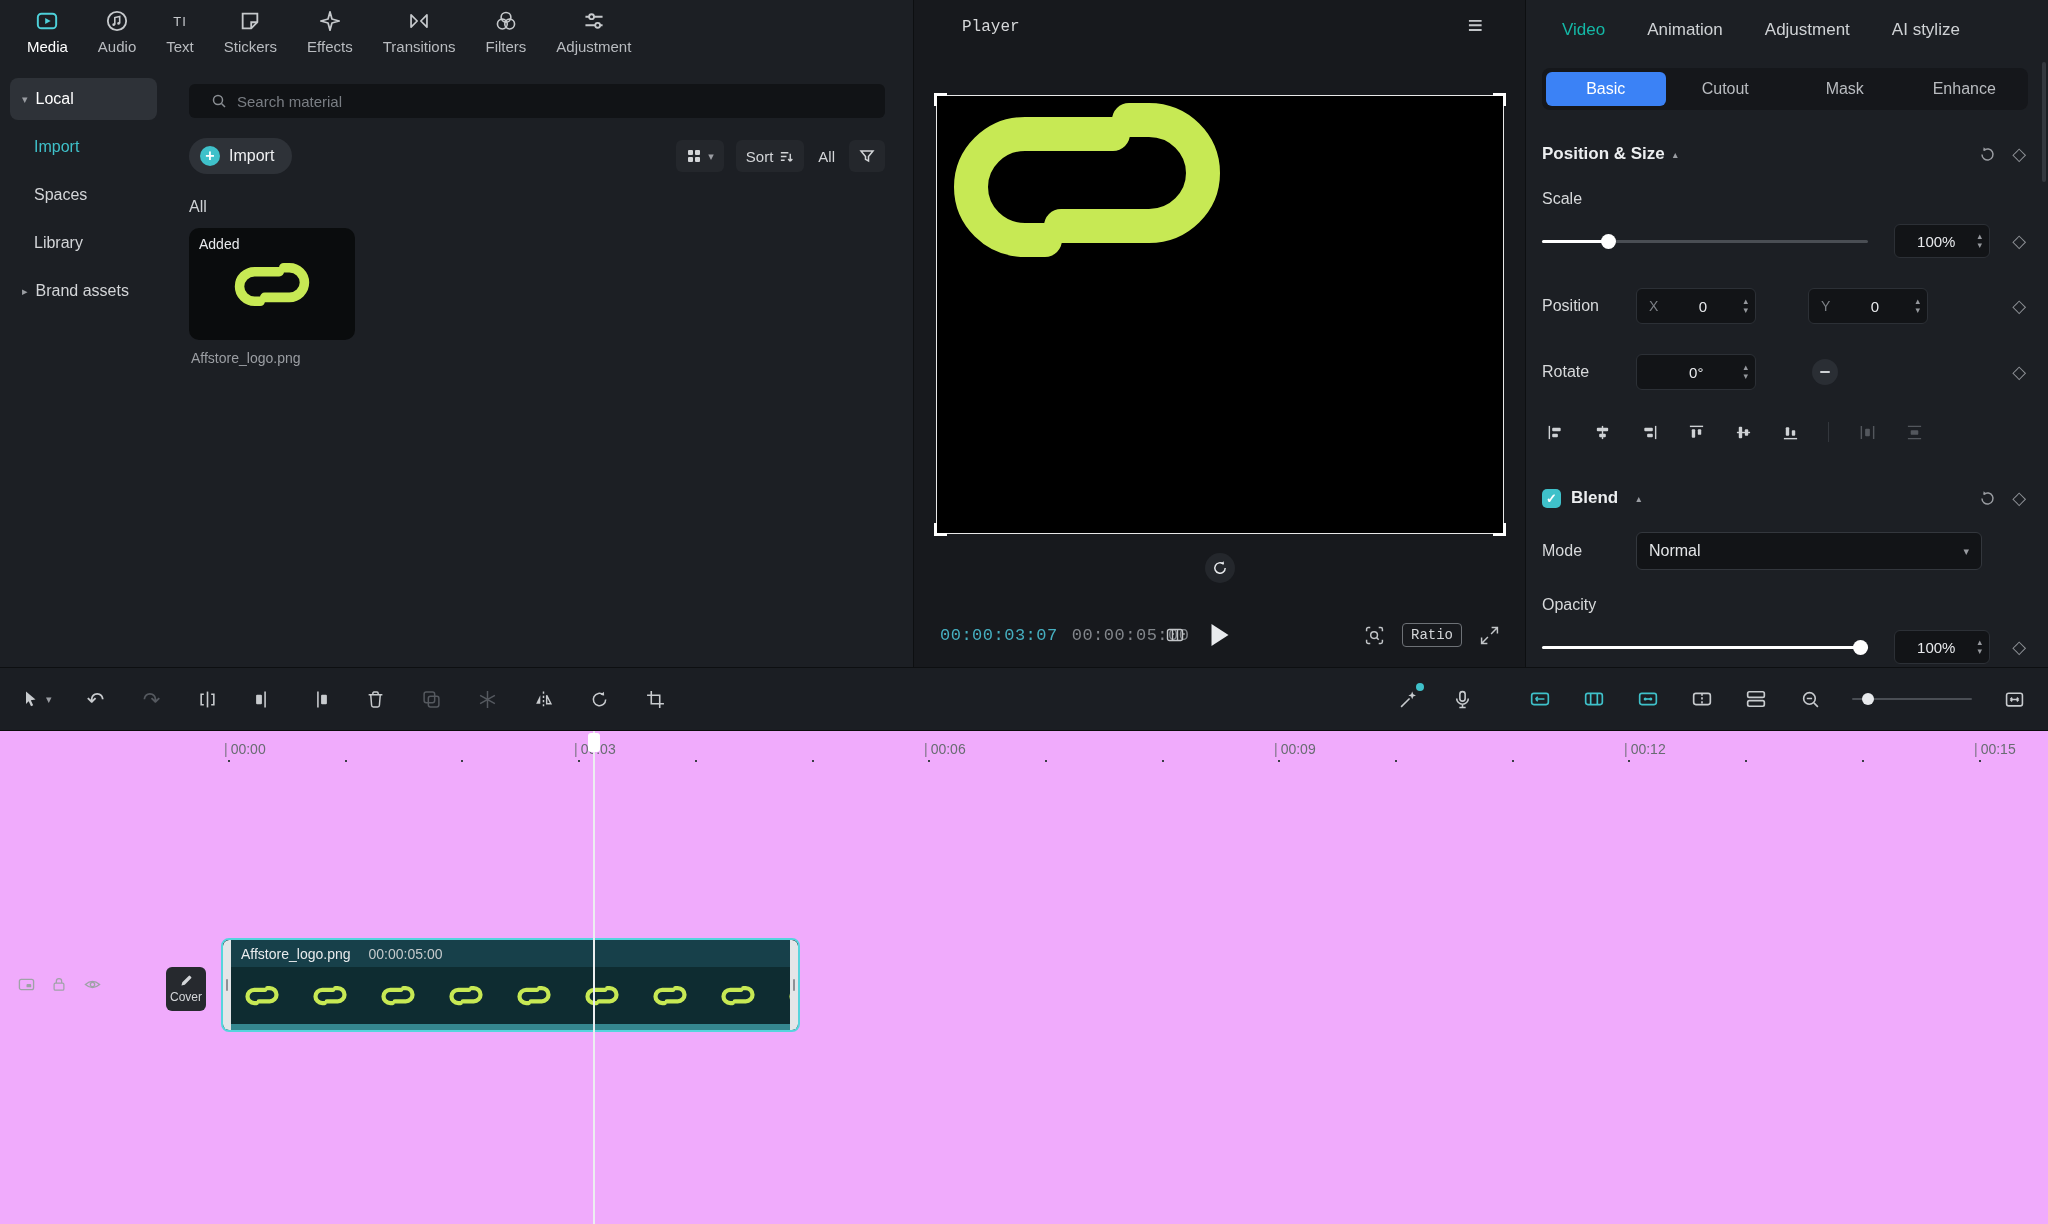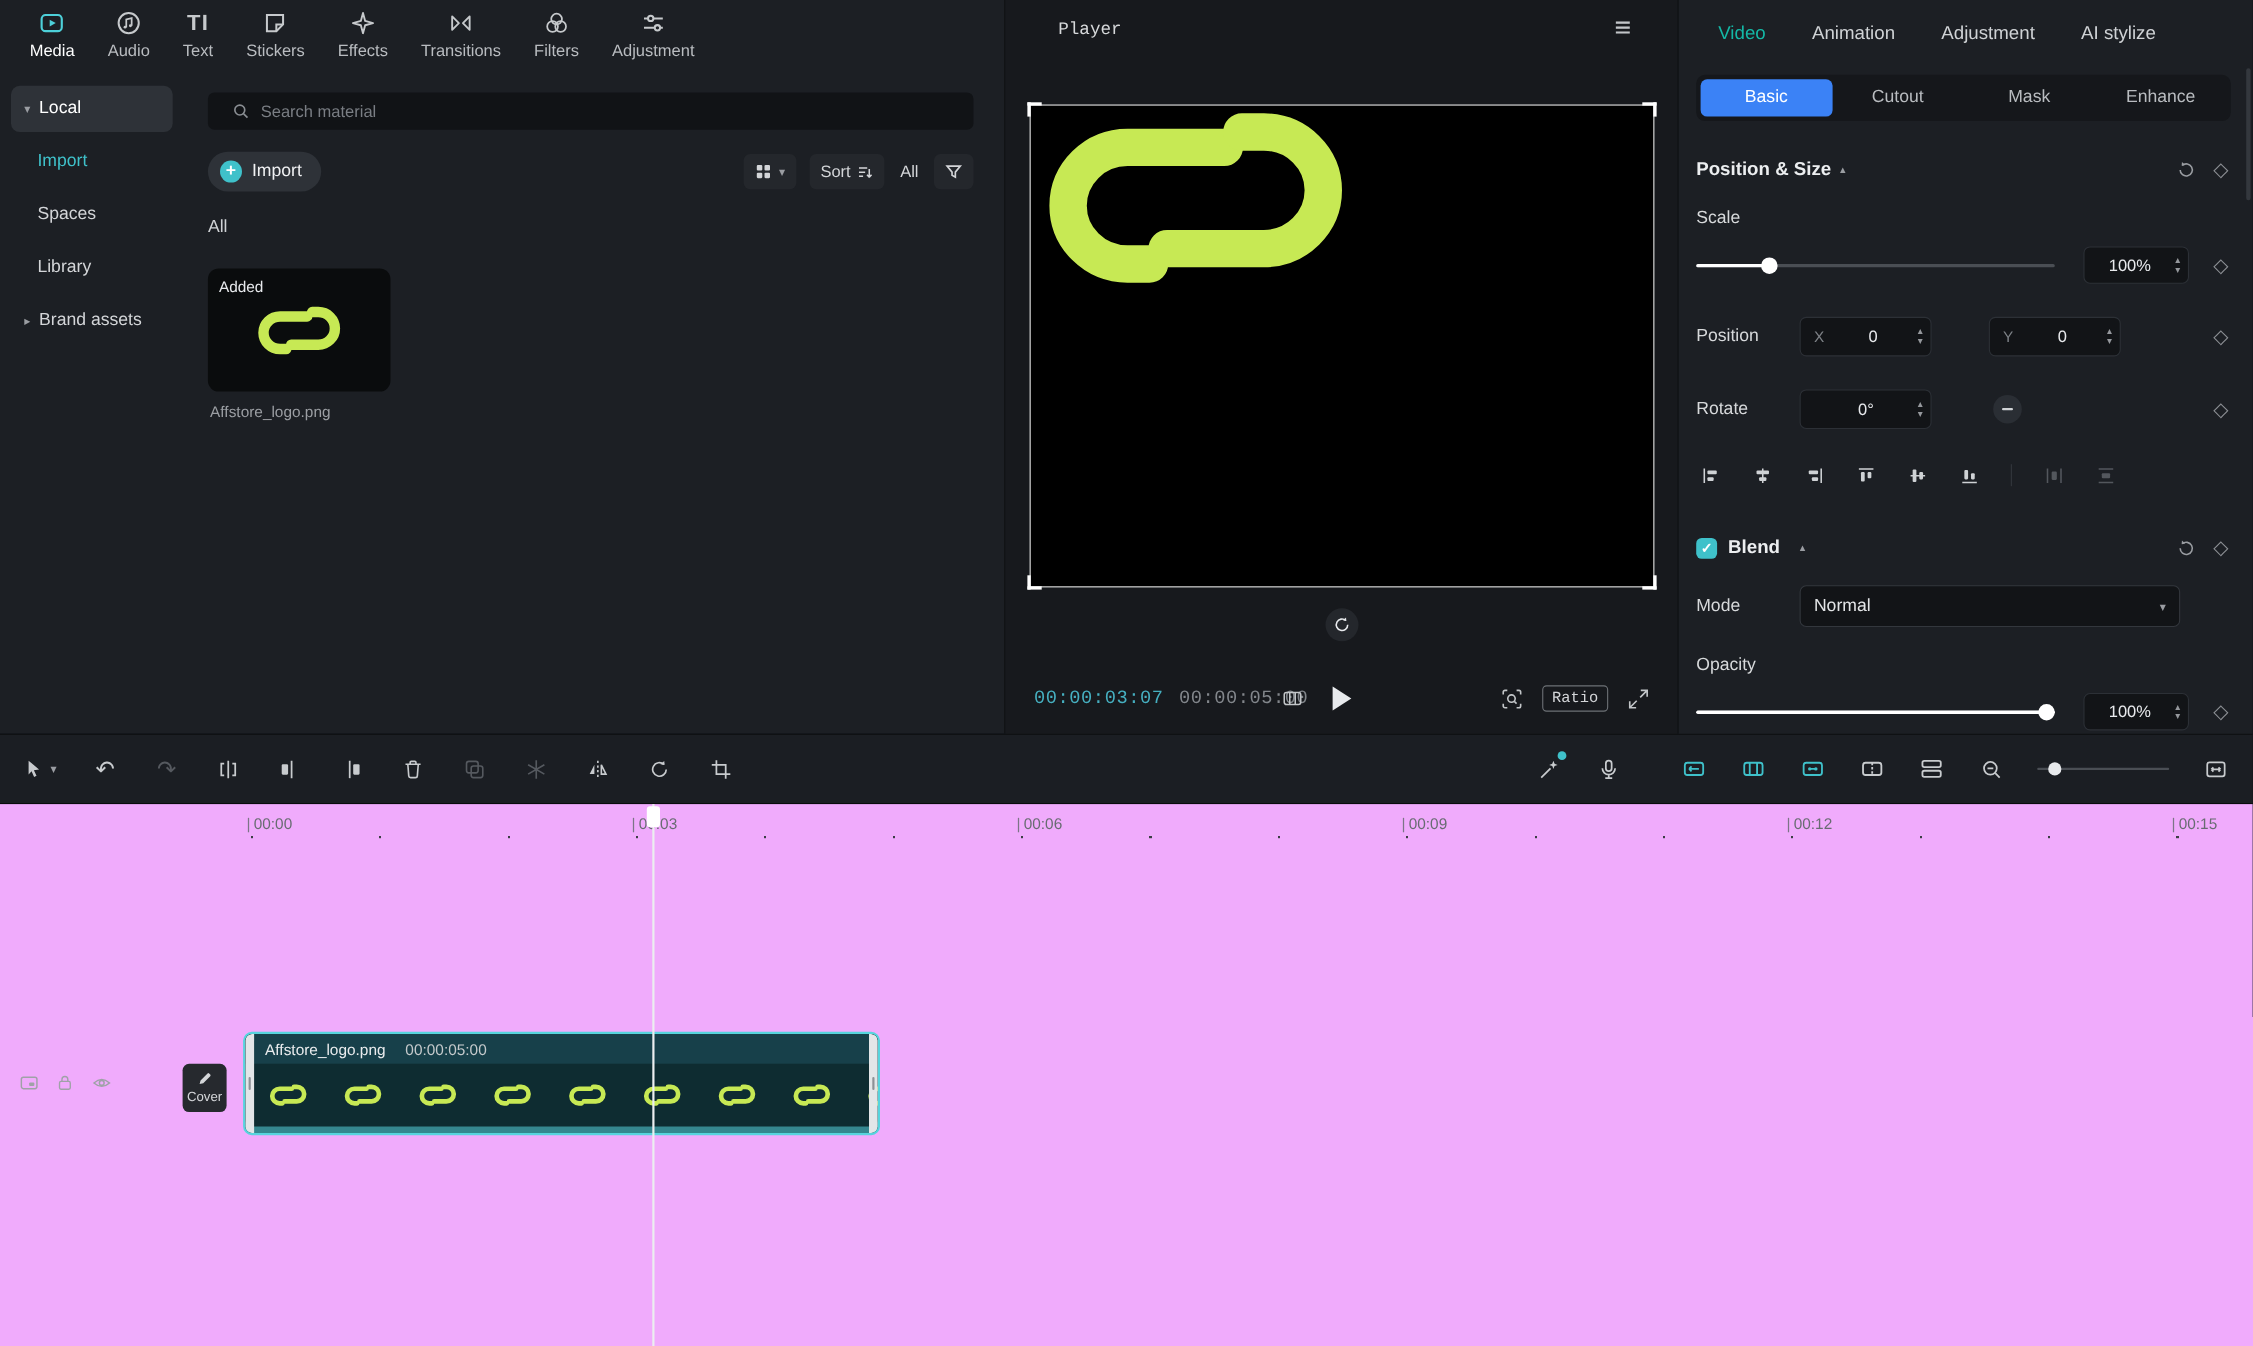--- a/index.html
+++ b/index.html
@@ -12,42 +12,42 @@
   .top-section { display:flex; height:667px; min-height:667px; }
 
   
   .media-panel { width:914px; background:#1c1f24; display:flex; flex-direction:column; border-right:1px solid #0d0f11; }
   .tabbar { height:64px; display:flex; align-items:center; padding-left:12px; }
   .tab { display:flex; flex-direction:column; align-items:center; justify-content:center; gap:5px; padding:0 15px; height:100%; color:#b9bcc0; cursor:pointer; }
   .tab .tab-icon { height:24px; display:flex; align-items:center; justify-content:center; color:#c6c9cc; }
   .tab .tab-label { font-size:15px; }
   .tab.active { color:#ffffff; }
   .tab.active .tab-icon { color:#4dd0d9; }
-  .ti-text { font-size:20px; font-weight:bold; letter-spacing:1px; }
+  .ti-text { font-size:13px; font-weight:normal; letter-spacing:1px; }
 
   .media-body { flex:1; display:flex; }
   .left-nav { width:167px; padding:14px 10px 0 10px; display:flex; flex-direction:column; gap:6px; }
   .nav-item { height:42px; display:flex; align-items:center; gap:8px; padding:0 12px; border-radius:8px; font-size:16px; color:#d3d5d8; cursor:pointer; }
   .nav-item.active { background:#2e3238; color:#fff; }
   .nav-item.sub { padding-left:24px; }
   .nav-item.teal { color:#3fc1ca; }
   .nav-caret { font-size:11px; color:#9a9da2; }
 
   .media-content { flex:1; padding:20px 28px 0 22px; }
   .search-bar { height:34px; background:#111316; border-radius:6px; display:flex; align-items:center; gap:10px; padding:0 22px; color:#8a8e93; }
   .search-bar input { flex:1; background:transparent; border:none; outline:none; color:#e8eaed; font-size:15px; font-family:inherit; }
   .search-bar input::placeholder { color:#7a7e84; }
   .media-controls { margin-top:20px; display:flex; align-items:center; }
   .import-btn { height:36px; background:#2e3238; border-radius:18px; display:flex; align-items:center; gap:9px; padding:0 18px 0 11px; font-size:16px; color:#f0f1f3; cursor:pointer; }
   .plus-badge { width:20px; height:20px; border-radius:50%; background:#3fc1ca; color:#fff; font-size:16px; line-height:19px; text-align:center; font-weight:bold; }
   .controls-right { margin-left:auto; display:flex; align-items:center; gap:12px; }
   .pill-btn { height:32px; background:#24272c; border-radius:6px; display:flex; align-items:center; justify-content:center; gap:6px; padding:0 10px; font-size:15px; color:#d3d5d8; cursor:pointer; }
   .plain-btn { display:flex; align-items:center; gap:5px; font-size:15px; color:#d3d5d8; cursor:pointer; padding:0 2px; }
   .section-title { margin-top:24px; font-size:16px; color:#cfd2d5; }
-  .media-card { margin-top:28px; width:150px; cursor:pointer; }
+  .media-card { margin-top:12px; width:150px; cursor:pointer; }
   .thumb { width:166px; height:112px; background:#0a0c0d; border-radius:10px; position:relative; display:flex; align-items:center; justify-content:center; }
   .added-badge { position:absolute; top:8px; left:10px; font-size:14px; color:#e8eaed; }
   .filename { margin-top:10px; font-size:14px; color:#9b9ea3; padding-left:2px; }
 
   
   .player-panel { flex:1; background:#17191d; display:flex; flex-direction:column; position:relative;font-family:Liberation Mono, monospace; }
   .player-header { height:54px; display:flex; align-items:center; padding:0 42px 0 48px; }
   .player-title { font-size:16px; color:#d6d8da; }
   .menu-btn { margin-left:auto; font-size:26px; color:#c2c5c8; line-height:1; cursor:pointer; }
   .canvas-area { flex:1; display:flex; flex-direction:column; align-items:center; }

